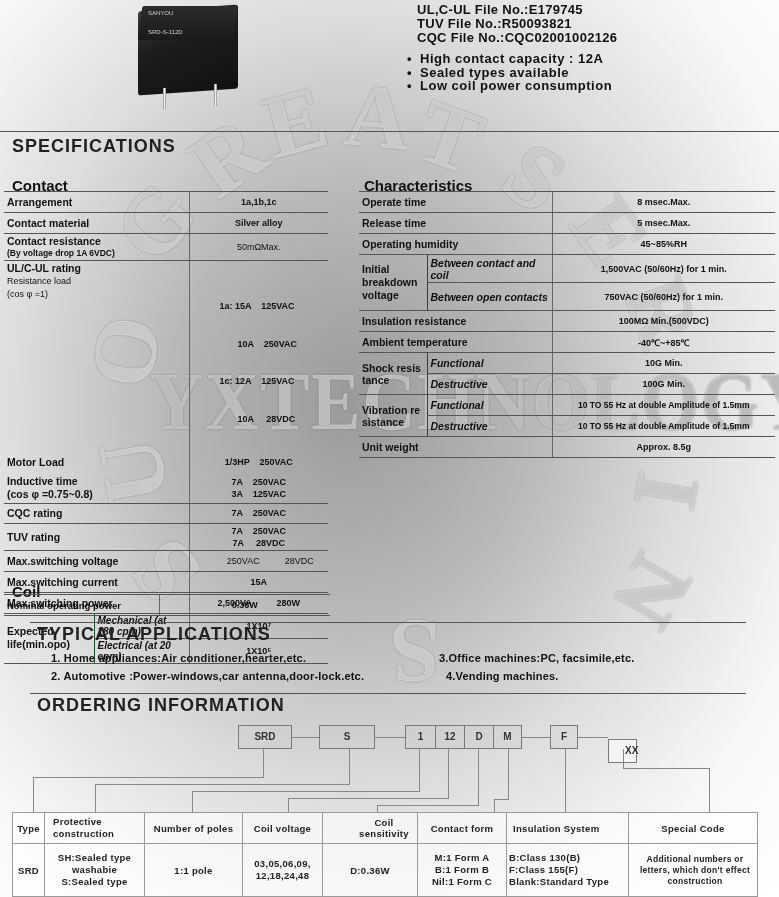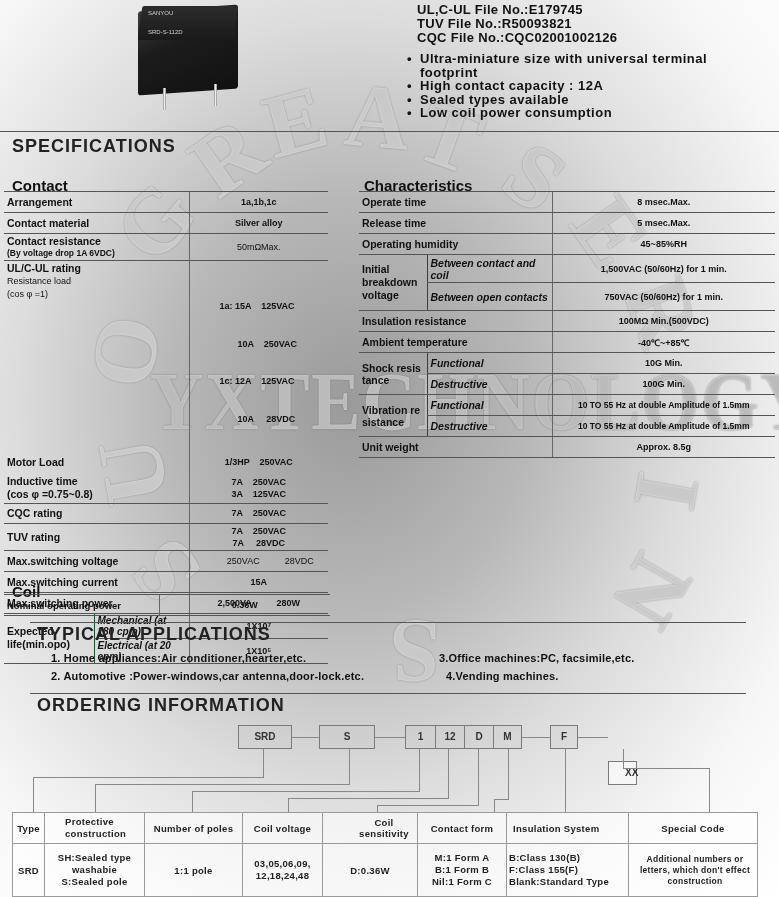--- a/index.html
+++ b/index.html
@@ -83,21 +83,20 @@
   <div class="pin" style="left:76px;top:82px;"></div>
 </div>
 
 <div class="cert">
   <div>UL,C-UL File No.:E179745</div>
   <div>TUV File No.:R50093821</div>
   <div>CQC File No.:CQC02001002126</div>
 </div>
 
 <div class="features">
-  <div class="f" style="width:330px;">Ultra-miniature size with universal terminal footprint</div>
   <div class="f">High contact capacity : 12A</div>
   <div class="f">Sealed types available</div>
   <div class="f">Low coil power consumption</div>
 </div>
 
 <div class="hr" style="left:0;top:131px;width:779px;"></div>
 <div class="sec-title" style="left:12px;top:136px;">SPECIFICATIONS</div>
 
 <div class="sub-title" style="left:12px;top:169px;">Contact</div>
 <table class="spec" style="left:4px;top:191px;width:324px;">
@@ -264,21 +263,21 @@
 <div class="ln" style="left:292px;top:737px;width:27px;height:1px;"></div>
 <div class="box" style="left:319px;top:725px;width:56px;">S</div>
 <div class="ln" style="left:375px;top:737px;width:30px;height:1px;"></div>
 <div class="box" style="left:405px;top:725px;width:31px;">1</div>
 <div class="box" style="left:435px;top:725px;width:30px;">12</div>
 <div class="box" style="left:464px;top:725px;width:30px;">D</div>
 <div class="box" style="left:493px;top:725px;width:29px;">M</div>
 <div class="ln" style="left:522px;top:737px;width:28px;height:1px;"></div>
 <div class="box" style="left:550px;top:725px;width:28px;">F</div>
 <div class="ln" style="left:578px;top:737px;width:30px;height:1px;"></div>
-<div class="box" style="left:608px;top:761px;width:29px;background:rgba(255,255,255,0.5);padding-left:16px;">XX</div>
+<div class="box" style="left:608px;top:739px;width:29px;background:rgba(255,255,255,0.5);padding-left:16px;">XX</div>
 
 <div>
   <div class="ln" style="left:263px;top:749px;width:1px;height:28px;"></div>
   <div class="ln" style="left:33px;top:777px;width:231px;height:1px;"></div>
   <div class="ln" style="left:33px;top:777px;width:1px;height:35px;"></div>
 
   <div class="ln" style="left:349px;top:749px;width:1px;height:35px;"></div>
   <div class="ln" style="left:95px;top:784px;width:255px;height:1px;"></div>
   <div class="ln" style="left:95px;top:784px;width:1px;height:28px;"></div>
 
@@ -302,34 +301,34 @@
 
   <div class="ln" style="left:623px;top:749px;width:1px;height:19px;"></div>
   <div class="ln" style="left:623px;top:768px;width:87px;height:1px;"></div>
   <div class="ln" style="left:709px;top:768px;width:1px;height:44px;"></div>
 </div>
 
 <table class="order">
   <tbody>
       <tr class="h">
     <td style="width:32px;">Type</td>
-    <td style="width:100px;text-align:left;padding-left:20px;line-height:12px;">Protective construction</td>
+    <td style="width:100px;text-align:left;padding-left:8px;line-height:12px;">Protective construction</td>
     <td style="width:98px;">Number of poles</td>
     <td style="width:80px;">Coil voltage</td>
     <td style="width:95px;padding-left:28px;">Coil sensitivity</td>
     <td style="width:89px;">Contact form</td>
     <td style="width:122px;text-align:left;padding-left:6px;">Insulation System</td>
     <td style="width:129px;">Special Code</td>
   </tr>
   <tr class="b">
     <td>SRD</td>
     <td style="line-height:12px;">
       <div>SH:Sealed type</div>
       <div>washabie</div>
-      <div>S:Sealed pole</div>
+      <div>S:Sealed type</div>
     </td>
     <td>1:1 pole</td>
     <td style="line-height:12px;">
       <div>03,05,06,09,</div>
       <div>12,18,24,48</div>
     </td>
     <td>D:0.36W</td>
     <td style="line-height:12px;">
       <div>M:1 Form A</div>
       <div>B:1 Form B</div>

